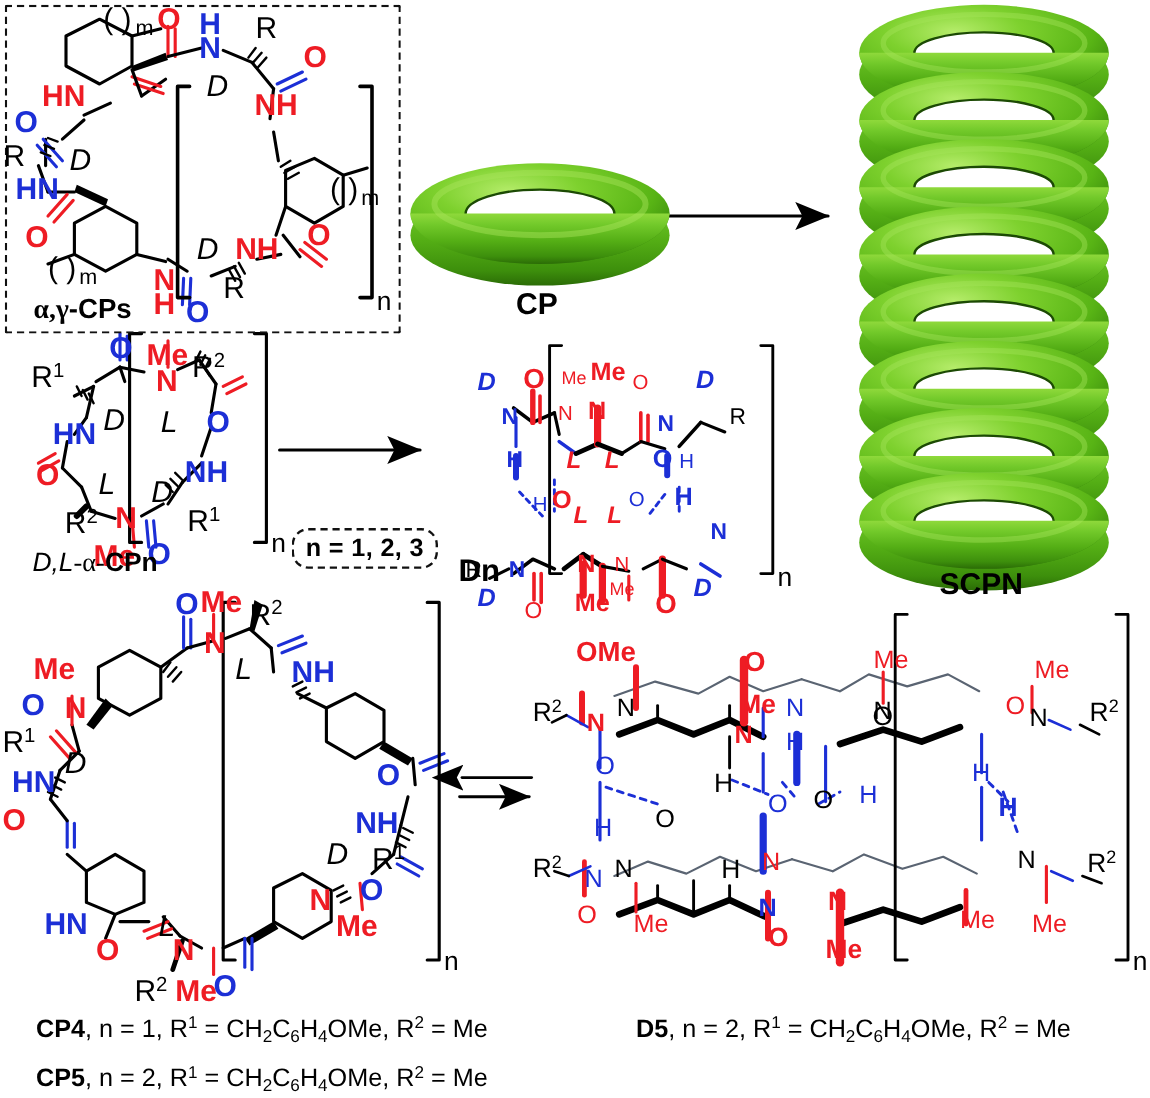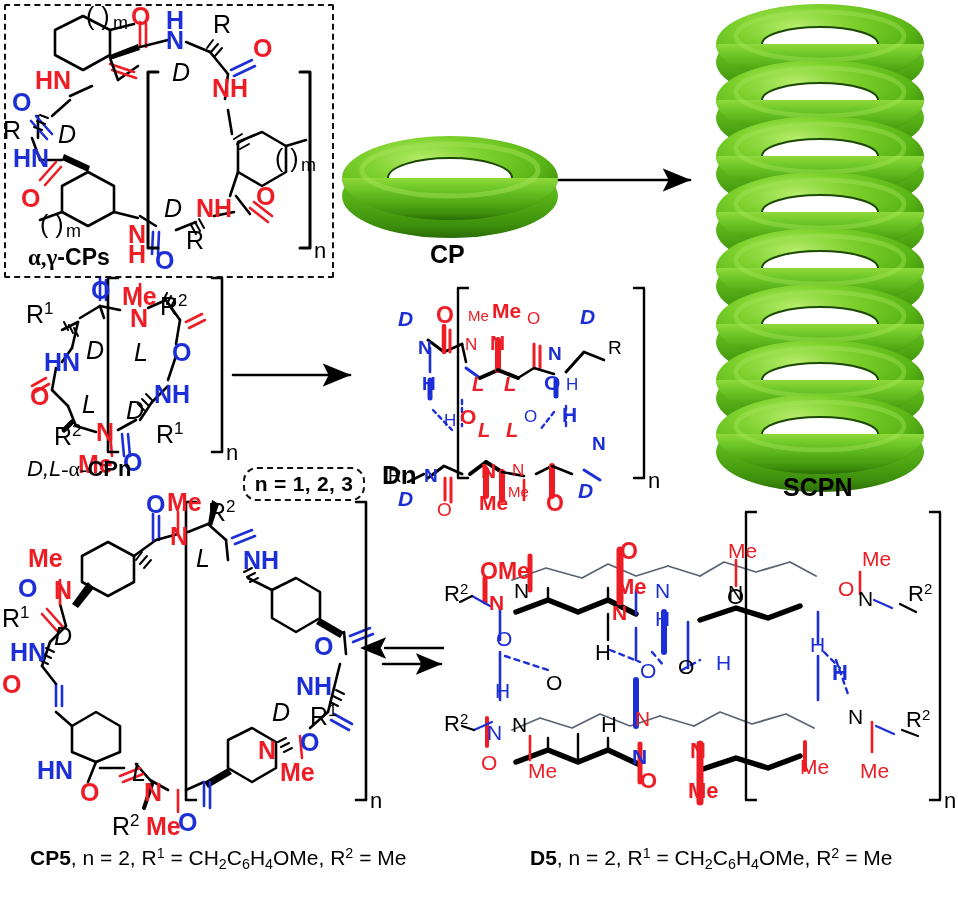--- a/index.html
+++ b/index.html
@@ -574,21 +574,21 @@
   <div class="lbl blue" style="left:123px;top:450px;font-size:25px;font-weight:600;">O</div>
   <div class="lbl black" style="left:156px;top:420px;font-size:25px;">
     <span>R</span><span class="sup">1</span>
   </div>
   <div class="lbl black" style="left:226px;top:442px;font-size:22px;">n</div>
 
   <div class="lbl" style="left:27px;top:458px;font-size:22px;">
     <span class="ital">D,L</span><span style="font-family:'Liberation Serif',serif;">-α-</span><span class="bold">CPn</span>
   </div>
 
-  <div class="nbox" style="left:243px;top:467px;width:122px;height:34px;">
+  <div class="nbox" style="left:243px;top:440px;width:122px;height:34px;">
     <span>n = 1, 2, 3</span>
   </div>
 
   <div class="lbl blue ital" style="left:398px;top:308px;font-size:21px;font-weight:600;">D</div>
   <div class="lbl red" style="left:436px;top:304px;font-size:23px;font-weight:bold;">O</div>
   <div class="lbl red" style="left:468px;top:308px;font-size:15px;">Me</div>
   <div class="lbl red" style="left:492px;top:300px;font-size:21px;font-weight:bold;">Me</div>
   <div class="lbl red" style="left:527px;top:310px;font-size:17px;">O</div>
   <div class="lbl blue ital" style="left:580px;top:306px;font-size:21px;font-weight:600;">D</div>
   <div class="lbl black" style="left:608px;top:338px;font-size:19px;">R</div>
@@ -651,21 +651,21 @@
   <div class="lbl blue" style="left:296px;top:674px;font-size:25px;font-weight:600;">NH</div>
   <div class="lbl black ital" style="left:272px;top:700px;font-size:25px;">D</div>
   <div class="lbl black" style="left:310px;top:702px;font-size:25px;">
     <span>R</span><span class="sup">1</span>
   </div>
   <div class="lbl red" style="left:258px;top:738px;font-size:25px;font-weight:600;">N</div>
   <div class="lbl red" style="left:280px;top:760px;font-size:25px;font-weight:600;">Me</div>
   <div class="lbl blue" style="left:300px;top:730px;font-size:25px;font-weight:600;">O</div>
   <div class="lbl black" style="left:370px;top:790px;font-size:22px;">n</div>
 
-  <div class="lbl red" style="left:480px;top:560px;font-size:23px;font-weight:bold;">OMe</div>
+  <div class="lbl red" style="left:480px;top:532px;font-size:23px;font-weight:bold;">OMe</div>
   <div class="lbl black" style="left:444px;top:582px;font-size:22px;">
     <span>R</span><span class="sup">2</span>
   </div>
   <div class="lbl red" style="left:489px;top:592px;font-size:21px;font-weight:bold;">N</div>
   <div class="lbl black" style="left:514px;top:580px;font-size:21px;">N</div>
   <div class="lbl red" style="left:620px;top:540px;font-size:23px;font-weight:bold;">O</div>
   <div class="lbl red" style="left:616px;top:576px;font-size:22px;font-weight:bold;">Me</div>
   <div class="lbl red" style="left:612px;top:602px;font-size:21px;font-weight:bold;">N</div>
   <div class="lbl blue" style="left:655px;top:580px;font-size:21px;">N</div>
   <div class="lbl blue" style="left:655px;top:608px;font-size:21px;">H</div>
@@ -704,20 +704,23 @@
   <div class="lbl black" style="left:848px;top:706px;font-size:21px;">N</div>
   <div class="lbl red" style="left:860px;top:760px;font-size:21px;">Me</div>
   <div class="lbl red" style="left:800px;top:756px;font-size:21px;">Me</div>
   <div class="lbl black" style="left:906px;top:708px;font-size:22px;">
     <span>R</span><span class="sup">2</span>
   </div>
   <div class="lbl black" style="left:944px;top:790px;font-size:22px;">n</div>
 
   <div class="caption" style="left:30px;top:838px;">
     <div>
+      <b>CP4</b><span>, n = 1, R</span><span class="sup">1</span><span> = CH</span><span class="sub">2</span><span>C</span><span class="sub">6</span><span>H</span><span class="sub">4</span><span>OMe, R</span><span class="sup">2</span><span> = Me</span>
+    </div>
+    <div>
       <b>CP5</b><span>, n = 2, R</span><span class="sup">1</span><span> = CH</span><span class="sub">2</span><span>C</span><span class="sub">6</span><span>H</span><span class="sub">4</span><span>OMe, R</span><span class="sup">2</span><span> = Me</span>
     </div>
 
   </div>
 
   <div class="caption" style="left:530px;top:838px;">
     <div>
       <b>D5</b><span>, n = 2, R</span><span class="sup">1</span><span> = CH</span><span class="sub">2</span><span>C</span><span class="sub">6</span><span>H</span><span class="sub">4</span><span>OMe, R</span><span class="sup">2</span><span> = Me</span>
     </div>
 

